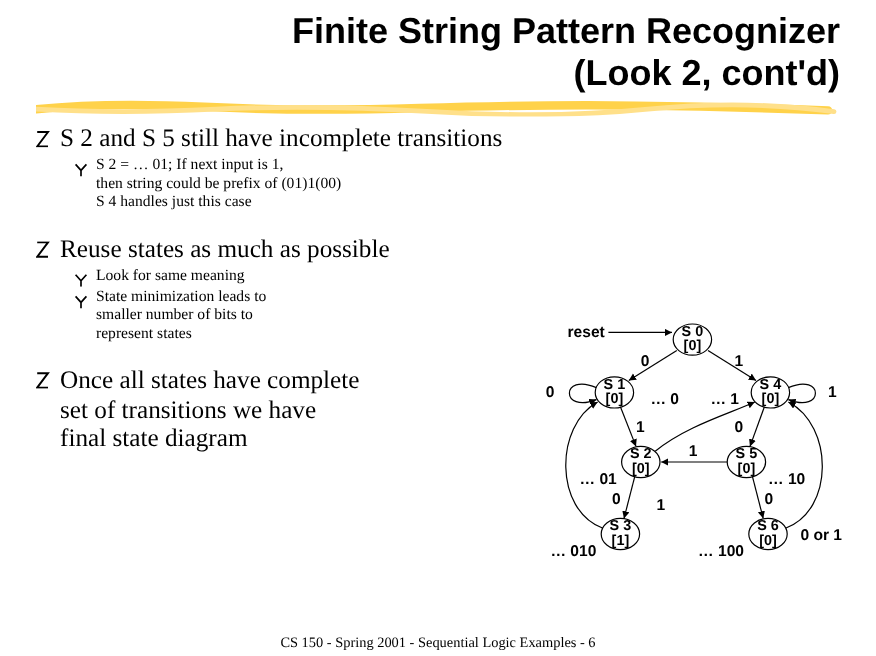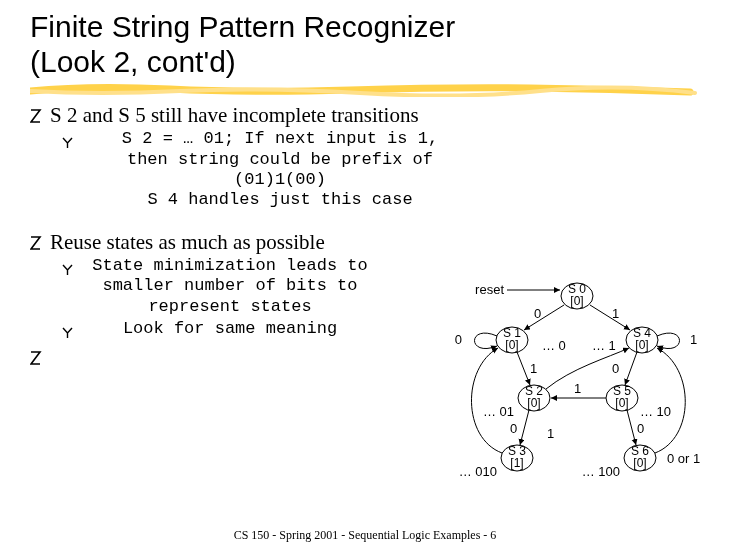--- a/index.html
+++ b/index.html
@@ -14,24 +14,25 @@
     overflow: hidden;
   }
   .slide {
     padding: 10px 30px 0 30px;
     position: relative;
     height: 100%;
     box-sizing: border-box;
   }
   .title {
     font-size: 30px;
-    font-weight: normal;
+    font-weight: bold;
     line-height: 1.15;
     font-family: "Trebuchet MS","Segoe UI",Arial,sans-serif;
     margin-bottom: 4px;
+    text-align: right;
   }
   .underline-wrap {
     margin-top:2px;
     margin-bottom: 6px;
     height: 14px;
     position: relative;
   }
   .underline-wrap svg { display:block; }
   .main-list {
     list-style: none;
@@ -63,44 +64,44 @@
     position: relative;
     padding-left: 18px;
     margin-bottom: 2px;
   }
   .sub-list > li > .bullet-y {
     position: absolute;
     left: 0;
     top: 5px;
   }
   .sub-text {
-    font-size: 17px;
-    font-family: Liberation Mono, monospace;
+    font-size: 13px;
+    font-family: Liberation Serif, serif;
     line-height: 1.2;
     max-width: 400px;
-    text-align: center;
   }
   .li2 .main-text, .li3 .main-text { max-width: 380px; margin-top: 19px; }
   .li2 .sub-text { max-width: 300px; }
   .footer {
     position: absolute;
     bottom: 4px;
     left: 0;
     width: 100%;
     text-align: center;
     font-size: 12px;
     font-family: Liberation Serif, serif;
   }
   
   .diagram {
     position: absolute;
     right: 8px;
-    top: 278px;
+    top: 265px;
     width: 310px;
     height: 250px;
+    font-weight: bold;
   }
   .diagram svg { overflow: visible; }
   .dtxt { font-size: 13px; font-family: Arial,sans-serif; }
   .nodetxt { font-size: 12px; font-family: Arial,sans-serif; }
 </style>
 </head>
 <body>
 
 <div class="slide">
 
@@ -146,41 +147,44 @@
           </svg>
       </span>
       <div class="main-text">Reuse states as much as possible</div>
       <ul class="sub-list">
         <li>
           <span class="bullet-y">
             <svg width="11" height="11">
                 <path d="M1 1 L5.5 6 L10 1 M5.5 6 L5.5 11" stroke="#000" stroke-width="1.4" fill="none"></path>
               </svg>
           </span>
-          <div class="sub-text" style="white-space:pre-line">State minimization leads to
-smaller number of bits to
-represent states</div>
+          <div class="sub-text">Look for same meaning</div>
         </li>
         <li>
           <span class="bullet-y">
             <svg width="11" height="11">
                 <path d="M1 1 L5.5 6 L10 1 M5.5 6 L5.5 11" stroke="#000" stroke-width="1.4" fill="none"></path>
               </svg>
           </span>
-          <div class="sub-text">Look for same meaning</div>
+          <div class="sub-text" style="white-space:pre-line">State minimization leads to
+smaller number of bits to
+represent states</div>
         </li>
       </ul>
     </li>
 
     <li class="li3">
       <span class="bullet-z">
         <svg width="12" height="14">
             <path d="M1 1 L10 1 L1 13 L10 13" stroke="#000" stroke-width="1.6" fill="none"></path>
           </svg>
       </span>
+      <div class="main-text" style="white-space:pre-line">Once all states have complete
+set of transitions we have
+final state diagram</div>
     </li>
 
   </ul>
 
   <div class="diagram">
     <svg width="310" height="250">
       <defs>
         <marker id="arr" markerWidth="7" markerHeight="7" refX="6" refY="3" orient="auto">
           <path d="M0,0 L6,3 L0,6 Z" fill="#000"></path>
         </marker>

